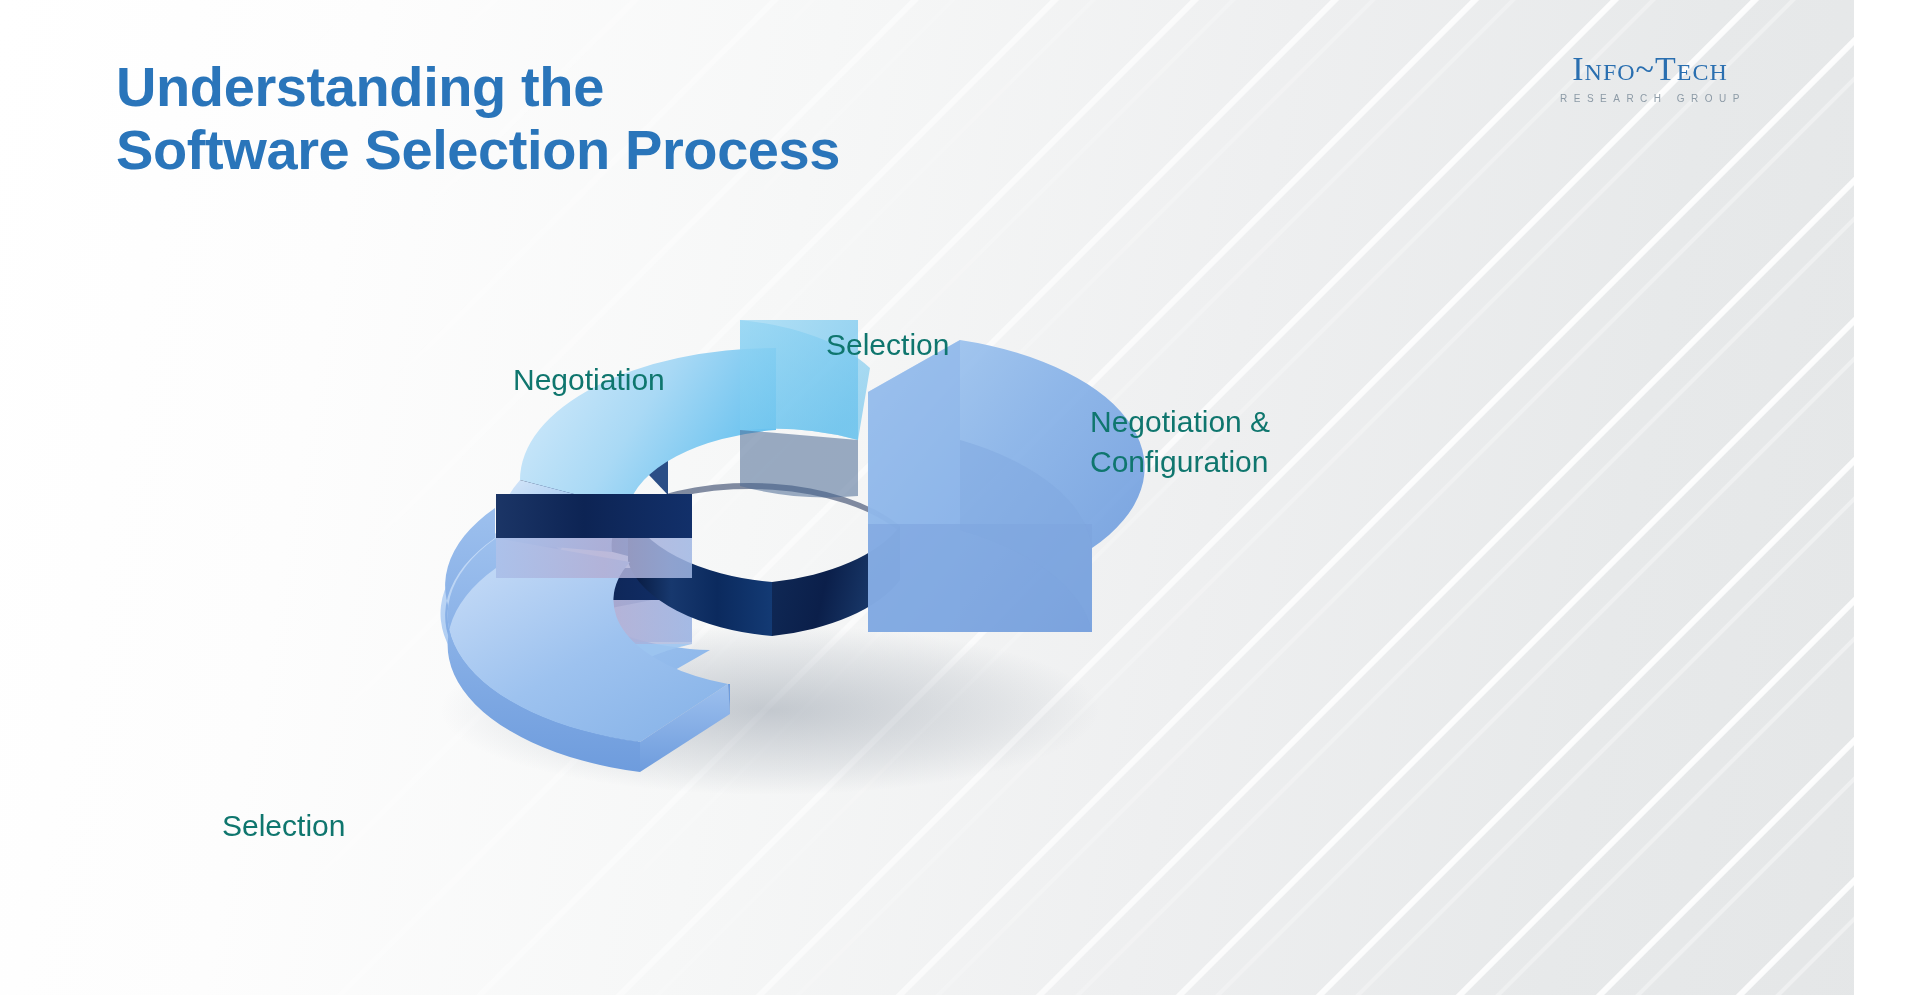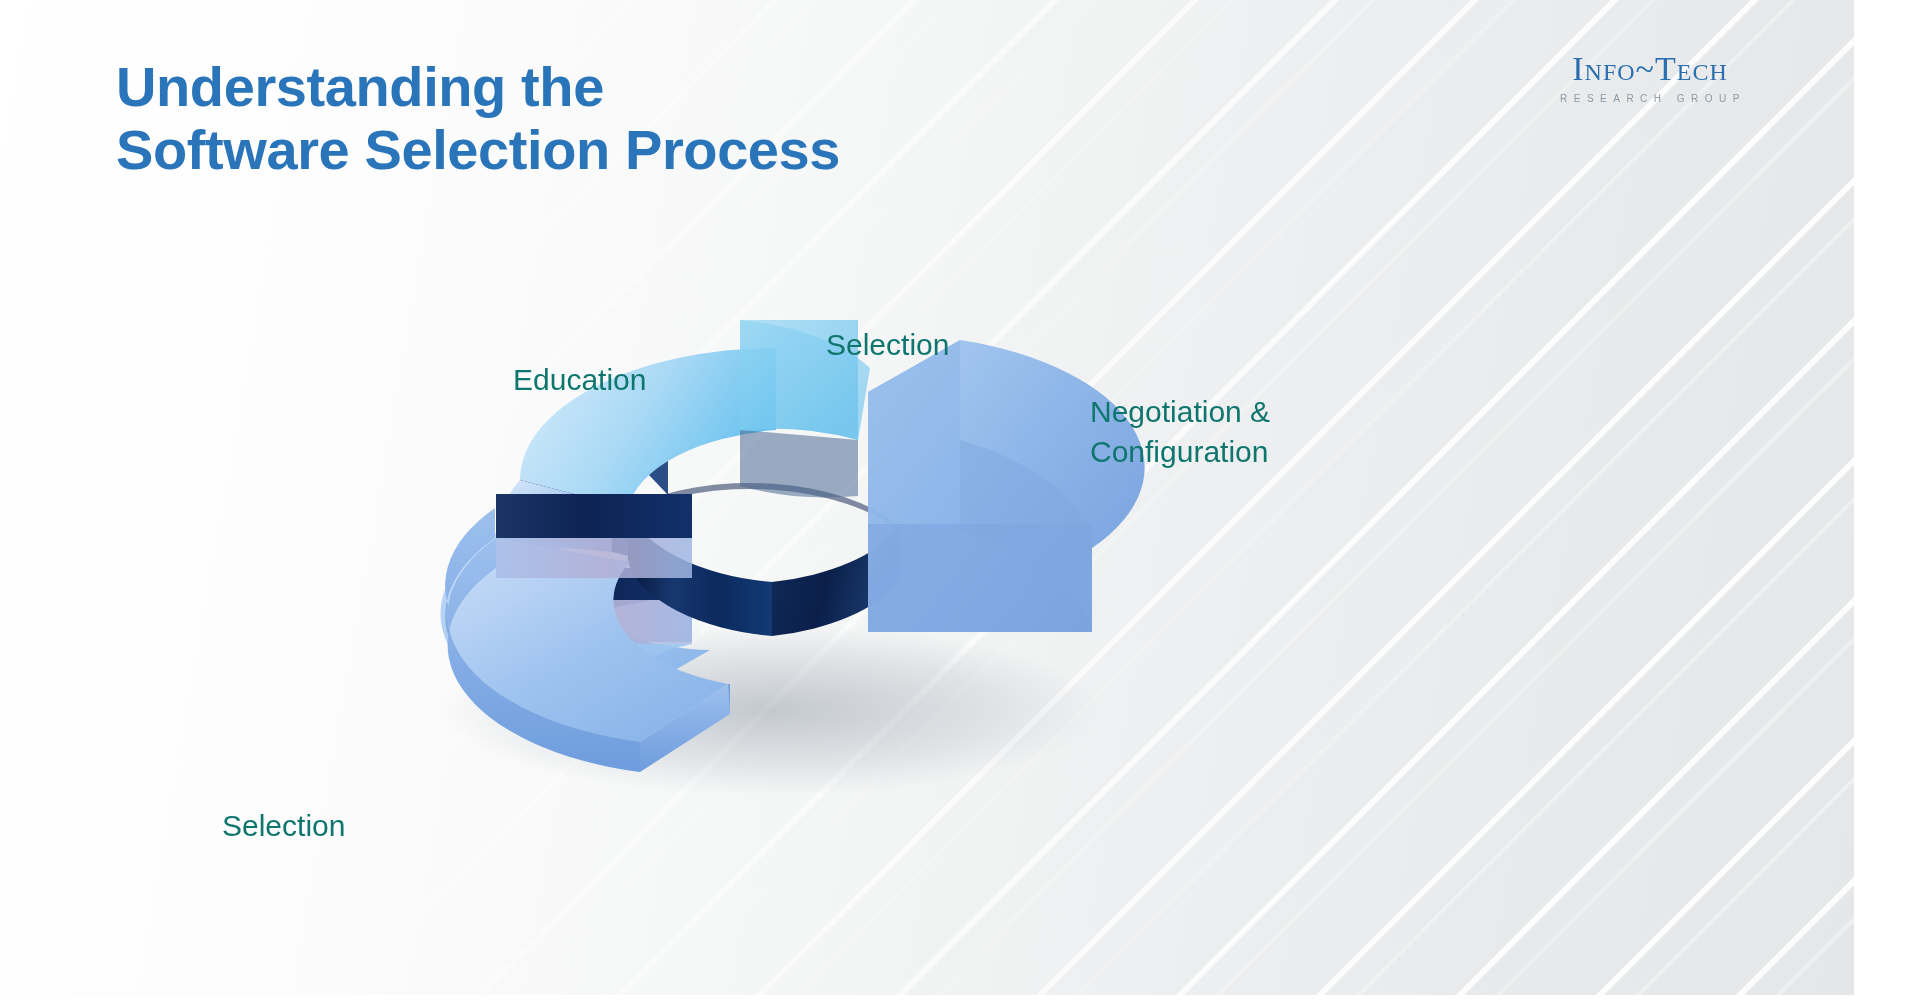--- a/index.html
+++ b/index.html
@@ -77,21 +77,21 @@
     position:absolute;
     color:#0f766e;
     font-size:30px;line-height:1.33;
     white-space:pre-line;
     font-family:"Liberation Sans", sans-serif;
   }
   #label-awareness{left:222px;top:806px;}
   #label-education{left:208px;top:578px;}
   #label-evaluation{left:513px;top:360px;}
   #label-selection{left:826px;top:325px;}
-  #label-negotiation{left:1090px;top:392px;}
+  #label-negotiation{left:1090px;top:402px;}
 
   
   #diagram{position:absolute;left:400px;top:280px;width:750px;height:520px;}
   #diagram svg{display:block;width:750px;height:520px;overflow:visible;}
 </style>
 </head>
 <body>
 
 <div id="slide">
 
@@ -238,18 +238,18 @@
         <path d="M96,258 L292,258 L292,298 L96,298 Z" fill="url(#gFaceLav)" opacity="0.85"></path>
         <path d="M240,462 L240,492 L330,434 L328,404 Z" fill="url(#gSideFront)"></path>
         <path d="M96,258 L96,288 A254,131 0 0,0 240,492 L240,462 A254,131 0 0,1 96,258 Z" fill="url(#gSideFront)"></path>
         <path d="M328,404 A172,89 0 0,0 330,404 L330,434 L328,404 Z" fill="#6e9cdd"></path>
       </g>
 
     </svg>
   </div>
 
   <div class="stage-label" id="label-awareness">Selection</div>
-  <div class="stage-label" id="label-evaluation">Education</div>
+  <div class="stage-label" id="label-evaluation">Negotiation</div>
   <div class="stage-label" id="label-selection">Selection</div>
   <div class="stage-label" id="label-negotiation">Negotiation &amp;
 Configuration</div>
 
 </div>
 
 </body></html>

